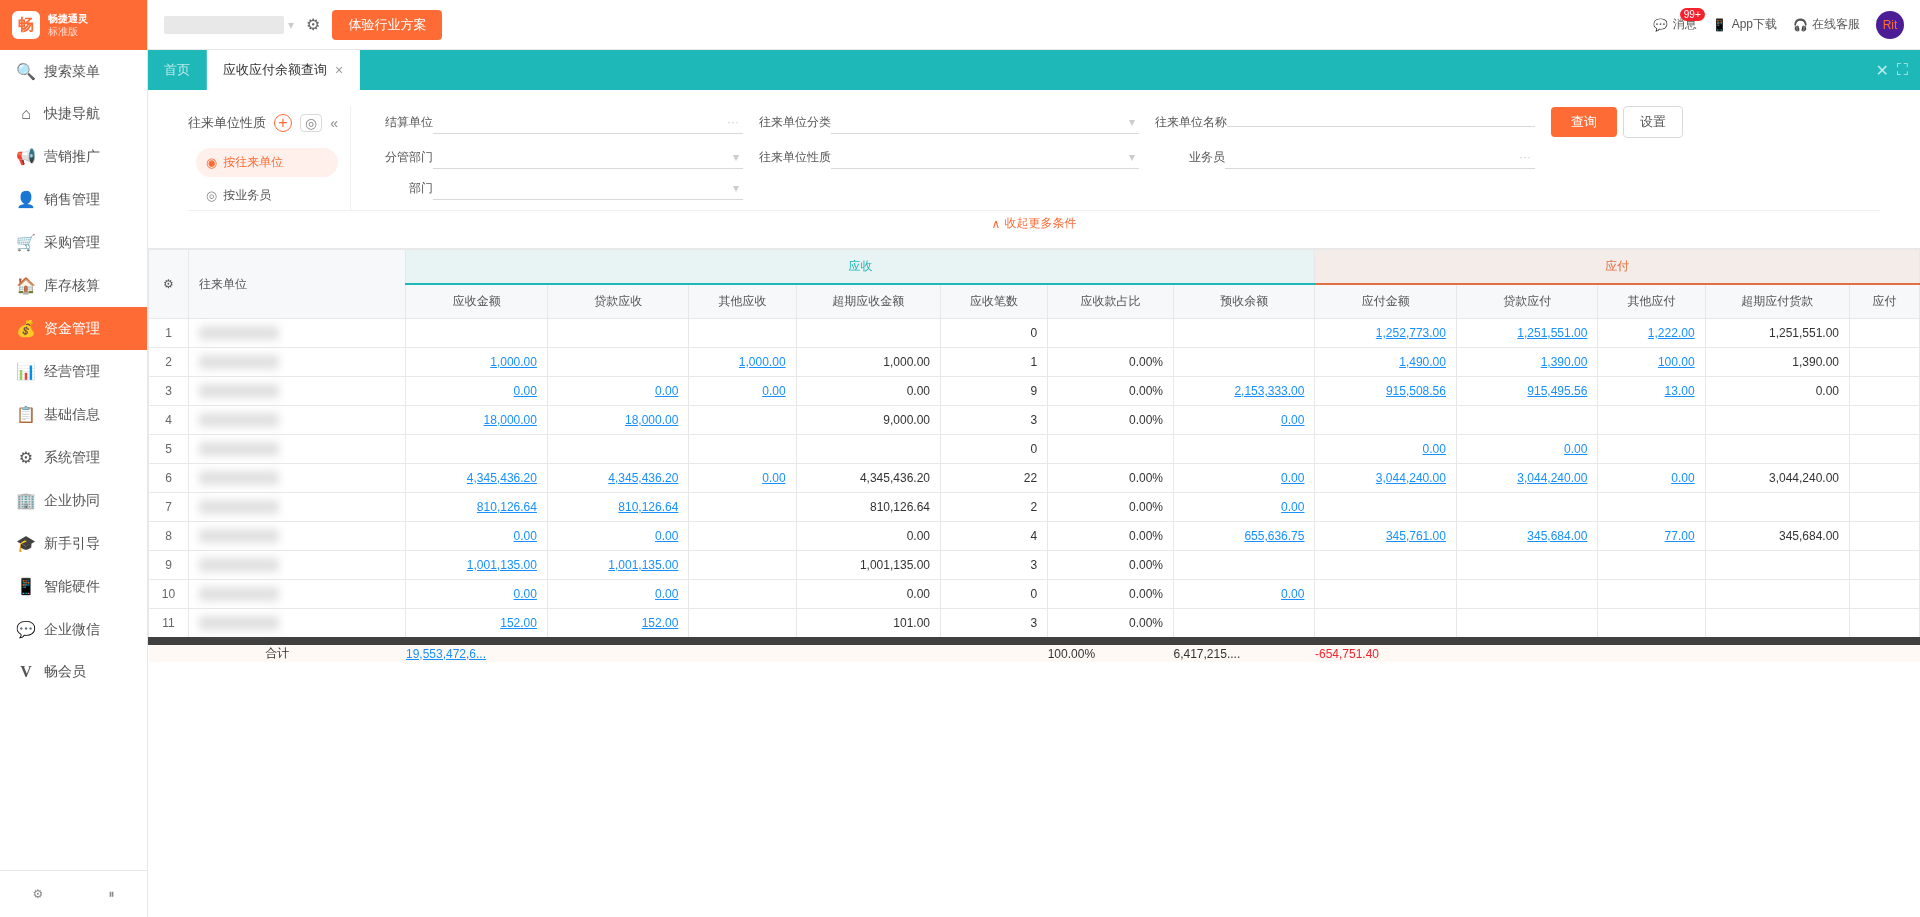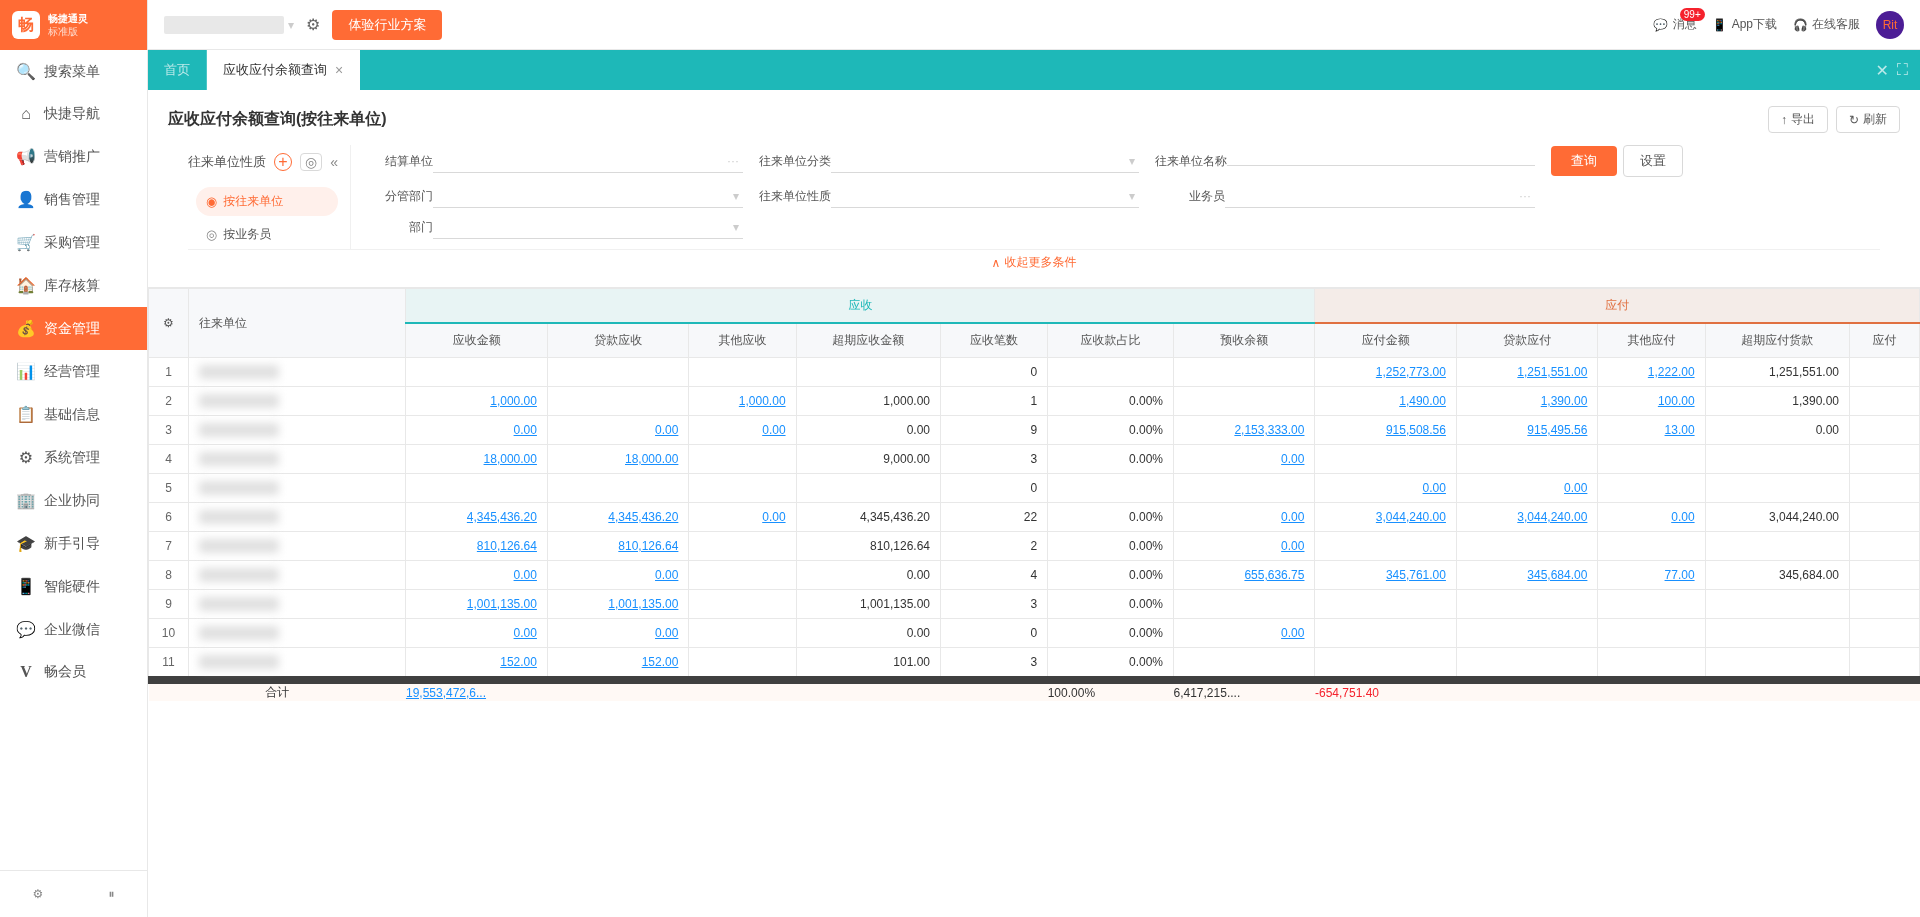--- a/index.html
+++ b/index.html
@@ -270,33 +270,20 @@
   </div>
   <div class="tab-icons">
     <span class="tab-icon-btn">✕</span>
     <span class="tab-icon-btn">⛶</span>
   </div>
 </div>
 
 <div class="main">
 
   <div class="page-header">
-    <div class="page-title-row">
-      <h2 class="page-title">应收应付余额查询(按往来单位)</h2>
-      <div class="page-actions">
-        <button class="page-action-btn">
-          <span>↑</span>
-          <span>导出</span>
-        </button>
-        <button class="page-action-btn">
-          <span>↻</span>
-          <span>刷新</span>
-        </button>
-      </div>
-    </div>
 
     <div class="filter-area">
       <div style="display:flex;align-items:flex-start;gap:12px">
 
         <div style="min-width:160px;border-right:1px solid #f0f0f0;padding-right:12px">
           <div class="filter-section-label">
             <span>往来单位性质</span>
             <span class="filter-add-btn">+</span>
             <span class="filter-target-btn">◎</span>
             <span class="filter-collapse-btn">«</span>

